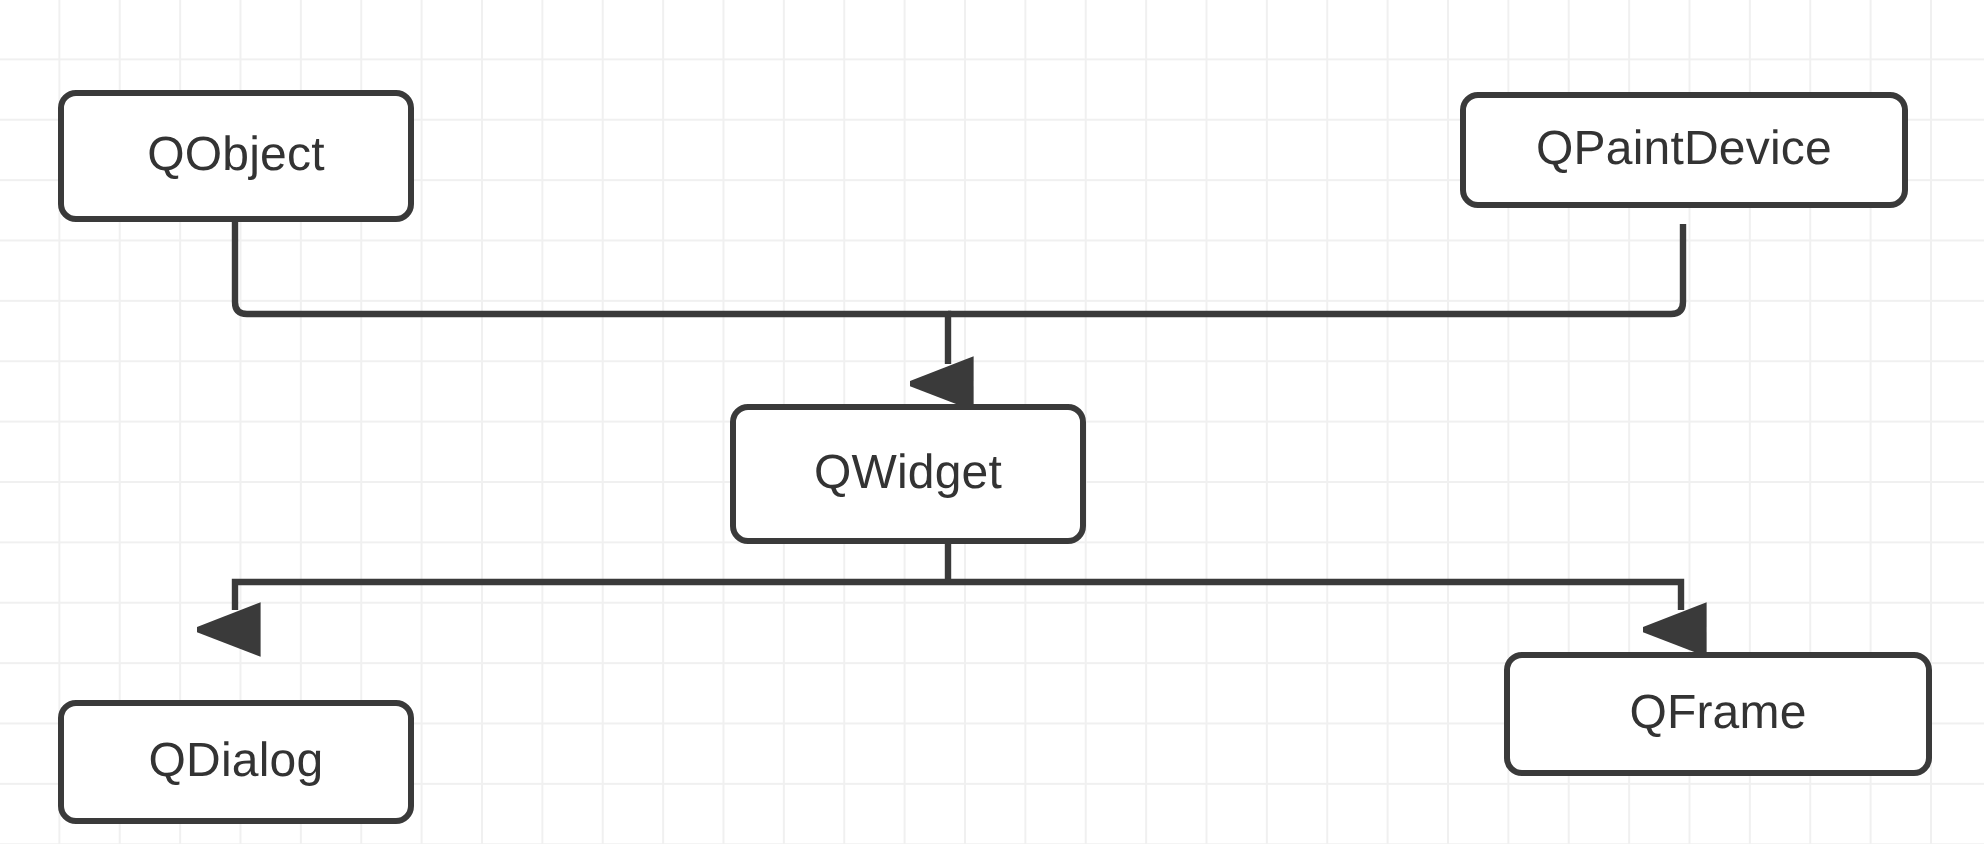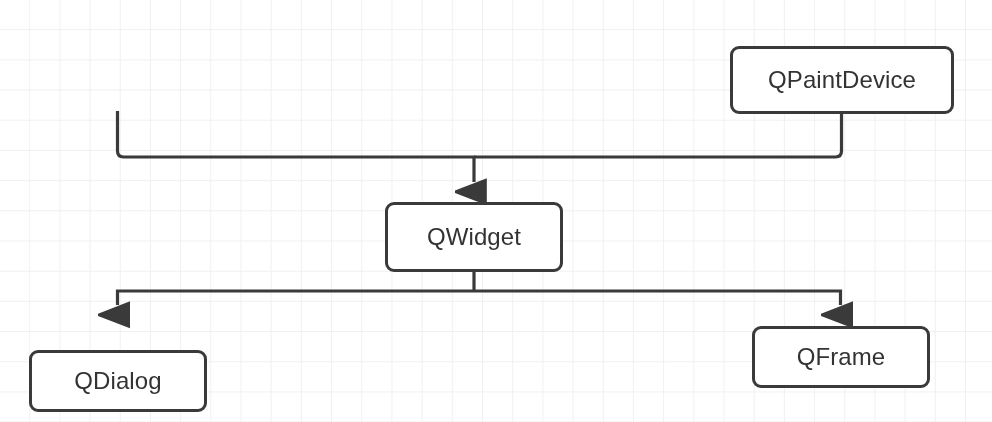--- a/index.html
+++ b/index.html
@@ -67,30 +67,33 @@
 
     <path d="M 841.5 112 L 841.5 151 Q 841.5 157 835.5 157 L 474 157" fill="none" stroke="#3a3a3a" stroke-width="3.2" stroke-linecap="butt"></path>
 
     <path d="M 474 272 L 474 291" fill="none" stroke="#3a3a3a" stroke-width="3.2" stroke-linecap="butt"></path>
 
     <path d="M 474 291 L 117.5 291 L 117.5 305" fill="none" stroke="#3a3a3a" stroke-width="3.2" stroke-linecap="butt" marker-end="url(#arrowhead)"></path>
 
     <path d="M 474 291 L 840.5 291 L 840.5 305" fill="none" stroke="#3a3a3a" stroke-width="3.2" stroke-linecap="butt" marker-end="url(#arrowhead)"></path>
   </svg>
 
+  <div class="node" style="left:29px; top:45px; width:178px; height:66px;">
+    <span class="node-label">QObject</span>
+  </div>
 
-  <div class="node" style="left:730px; top:46px; width:224px; height:68px;">
+  <div class="node" style="left:730px; top:46px; width:224px; height:58px;">
     <span class="node-label">QPaintDevice</span>
   </div>
 
-  <div class="node" style="left:385px; top:202px; width:178px; height:70px;">
+  <div class="node" style="left:365px; top:202px; width:178px; height:70px;">
     <span class="node-label">QWidget</span>
   </div>
 
   <div class="node" style="left:29px; top:326px; width:178px; height:62px;margin-top:24px;">
     <span class="node-label">QDialog</span>
   </div>
 
-  <div class="node" style="left:752px; top:326px; width:178px; height:62px;">
+  <div class="node" style="left:752px; top:326px; width:214px; height:62px;">
     <span class="node-label">QFrame</span>
   </div>
 
 </div>
 
 </body></html>

